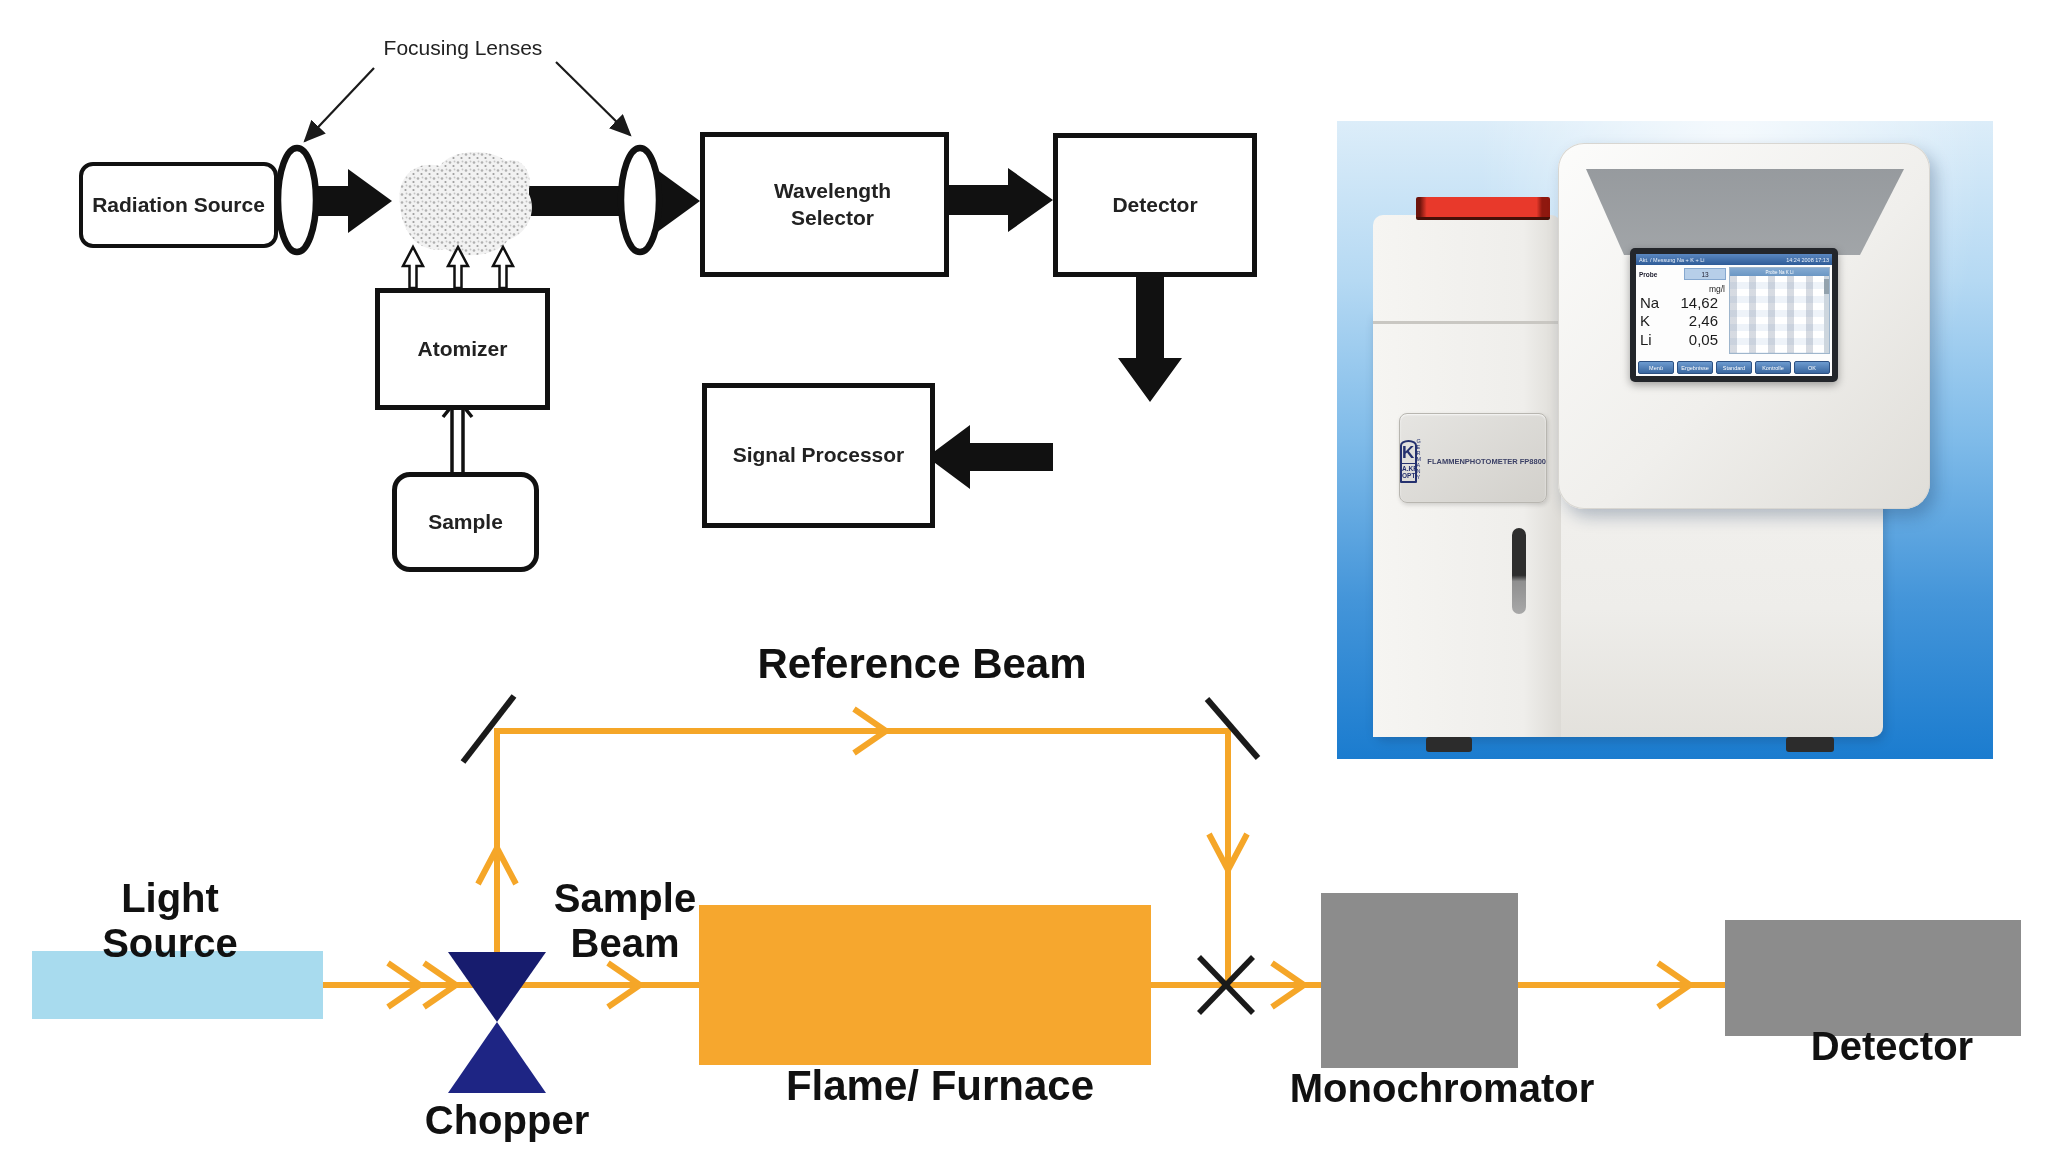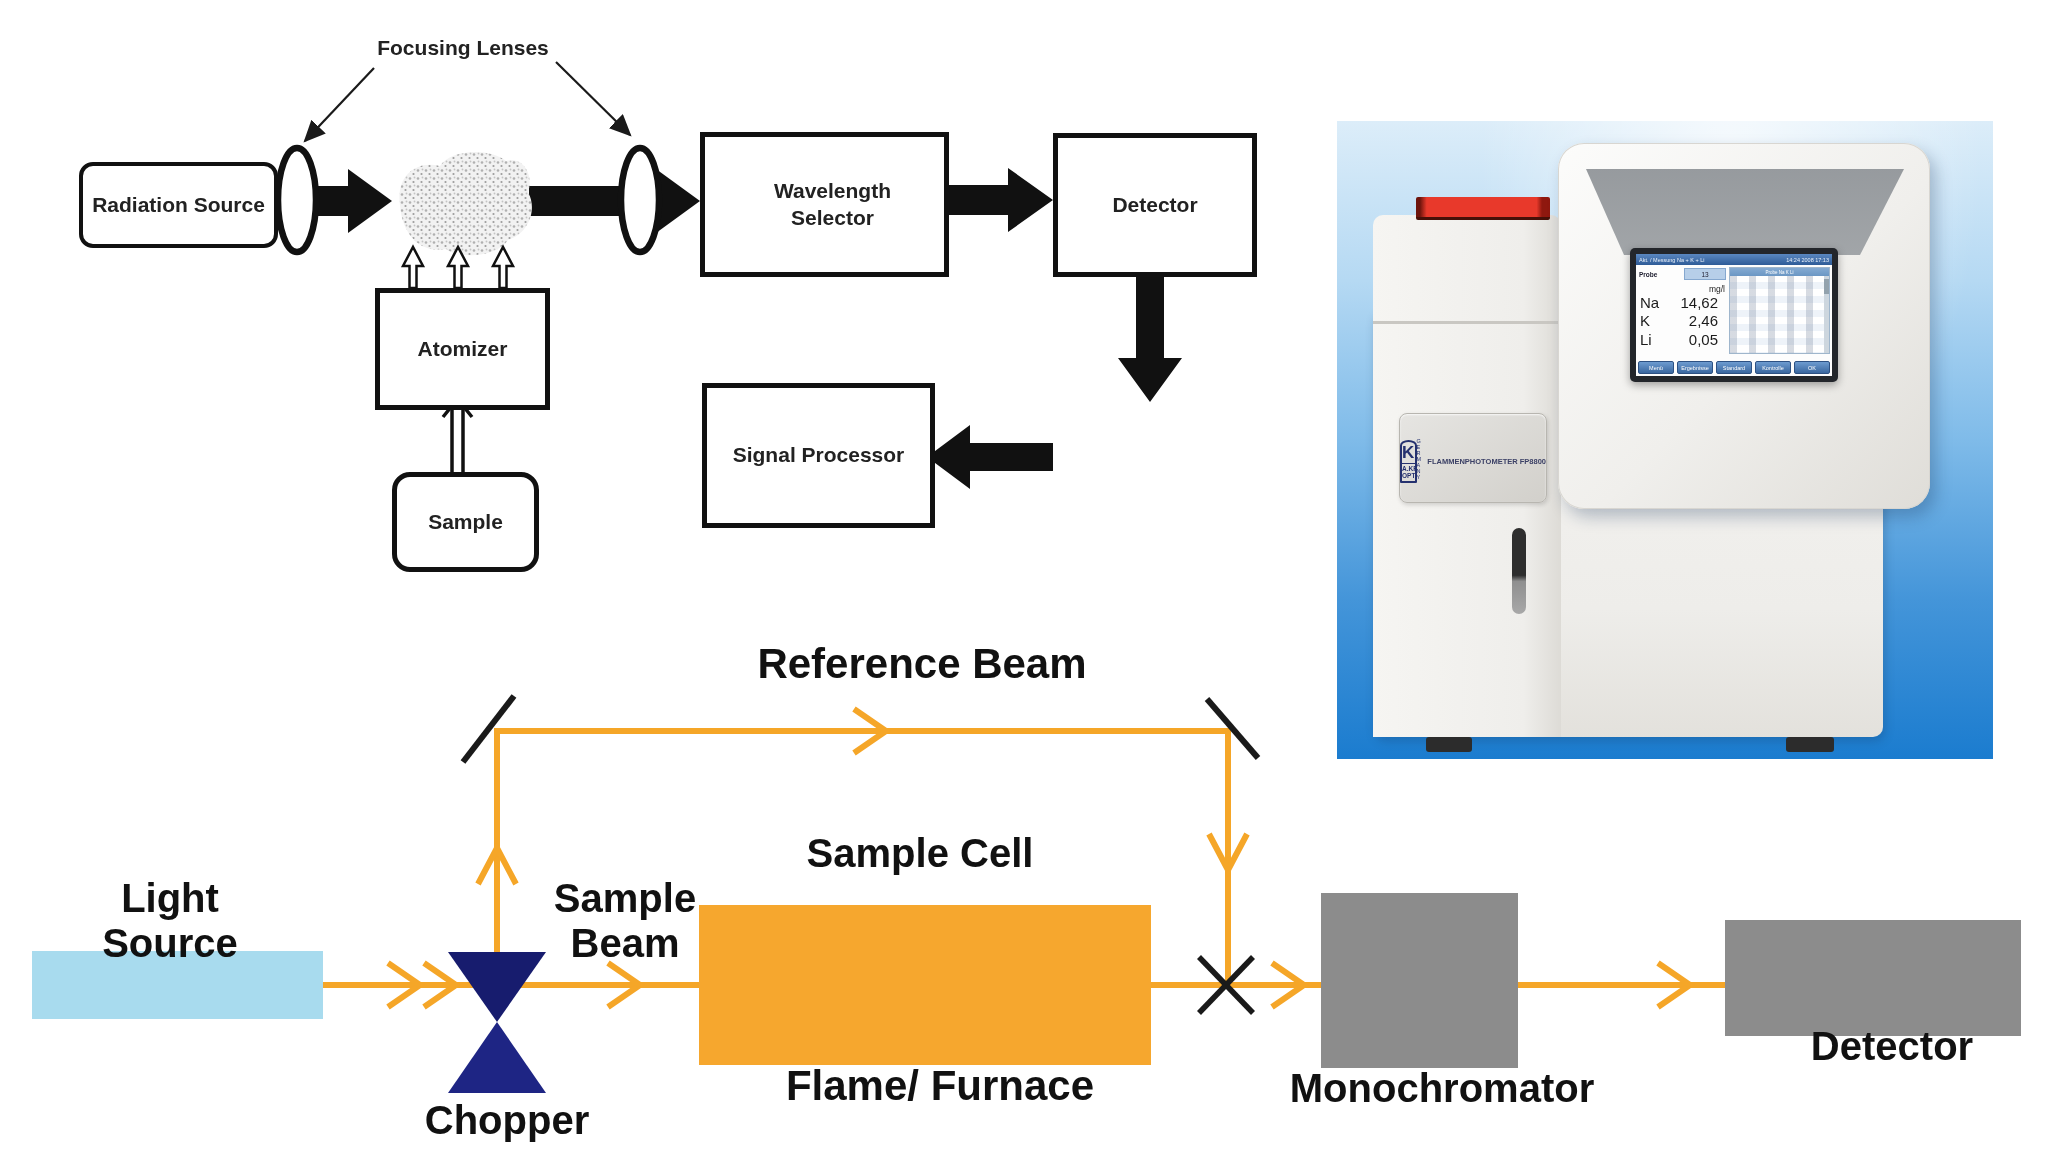--- a/index.html
+++ b/index.html
@@ -6,21 +6,21 @@
   #stage{position:relative;width:2048px;height:1152px;background:#fff;overflow:hidden;
          font-family:"Liberation Sans",sans-serif;color:#111;}
   #overlay{position:absolute;left:0;top:0;width:2048px;height:1152px;z-index:1;}
 
   
   .tbox{position:absolute;z-index:2;background:#fff;border:5px solid #111;
         display:flex;align-items:center;justify-content:center;text-align:center;
         font-size:21px;font-weight:600;color:#222;line-height:1.25;}
   .rounded{border-radius:14px;border-width:4.5px;margin-left:39px;}
   .rounded2{border-radius:18px;}
-  .toplabel{position:absolute;z-index:2;font-size:21px;font-weight:700;color:#222;
+  .toplabel{position:absolute;z-index:2;font-size:21px;font-weight:400;color:#222;
             text-align:center;}
   .wrapnarrow span{display:inline-block;max-width:135px;}
 
   
   .blabel{position:absolute;z-index:2;font-weight:bold;color:#111;text-align:center;
           font-size:40px;line-height:1.12;letter-spacing:0;}
   .blabel .wrap{display:inline-block;max-width:175px;}
 
   
   #photo{position:absolute;left:1337px;top:121px;width:656px;height:638px;z-index:2;
@@ -176,21 +176,20 @@
     <span>Sample</span>
   </div>
 
   <div class="blabel" style="left:722px;top:640px;width:400px;font-size:42px;">Reference Beam</div>
   <div class="blabel" style="left:85px;top:876px;width:170px;">
     <span class="wrap">Light Source</span>
   </div>
   <div class="blabel" style="left:535px;top:876px;width:180px;">
     <span class="wrap">Sample Beam</span>
   </div>
-  <div class="blabel" style="left:770px;top:831px;width:300px;">Sample Cell</div>
   <div class="blabel" style="left:394px;top:1098px;width:226px;">Chopper</div>
   <div class="blabel" style="left:720px;top:1062px;width:440px;font-size:42px;">Flame/ Furnace</div>
   <div class="blabel" style="left:1268px;top:1066px;width:348px;">Monochromator</div>
   <div class="blabel" style="left:1780px;top:1024px;width:224px;">Detector</div>
 
   <div id="photo">
     <div id="body-front" class="ph"></div>
     <div id="body-tower" class="ph"></div>
     <div id="body-seam" class="ph"></div>
     <div id="red-switch" class="ph"></div>

